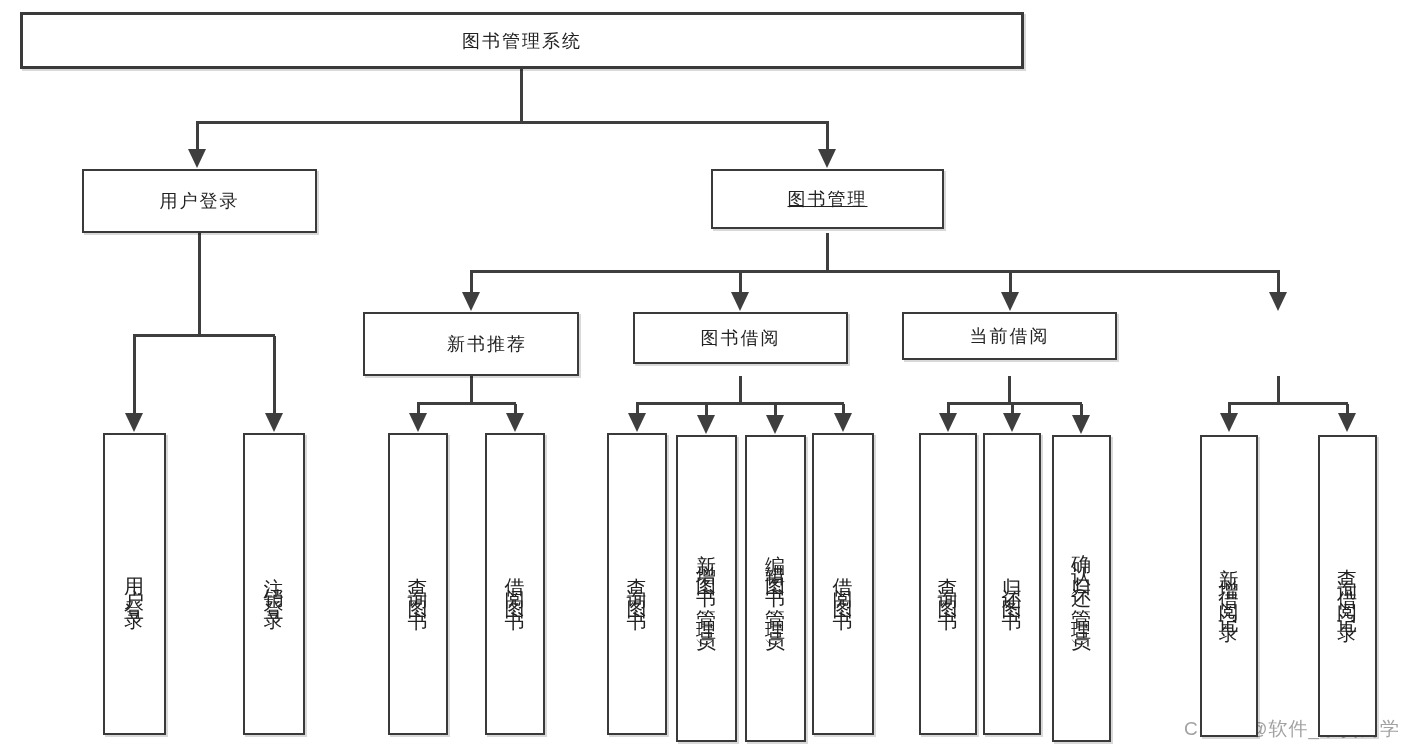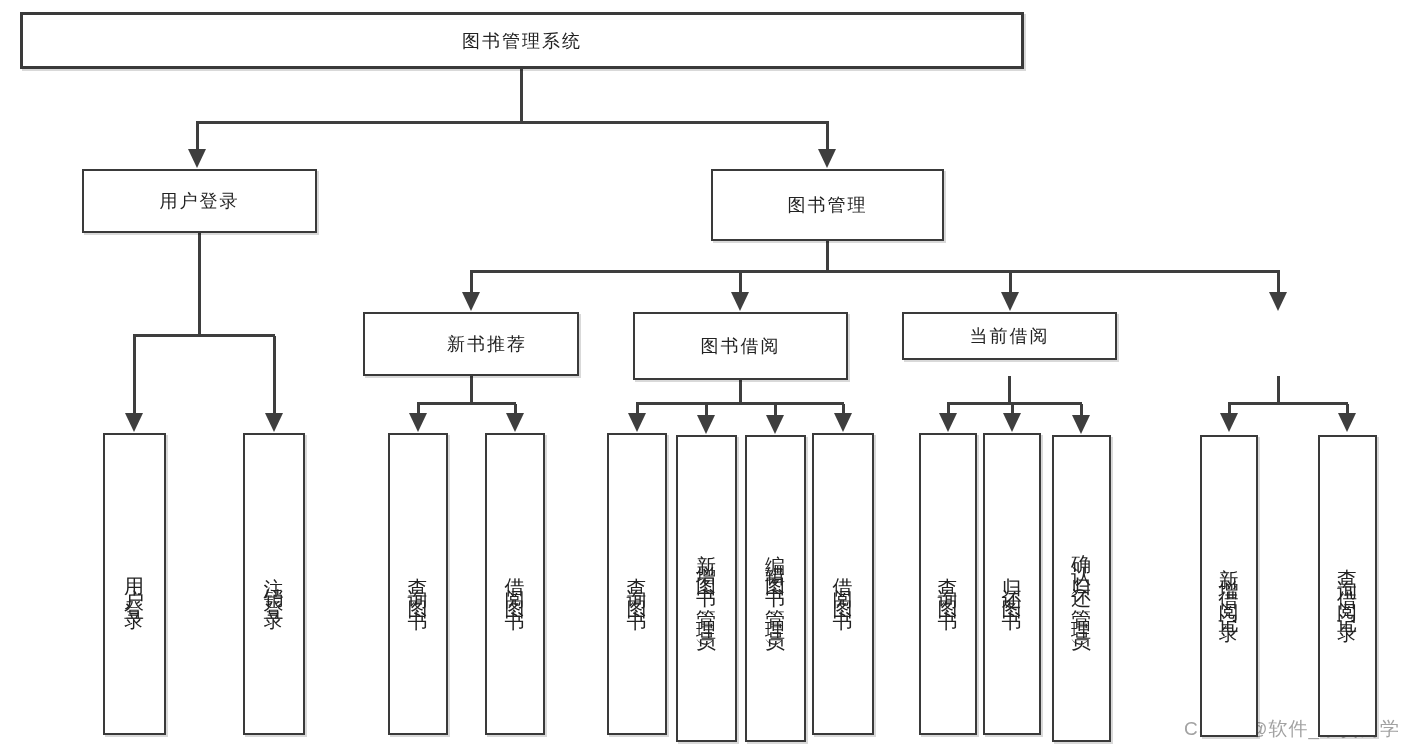--- a/index.html
+++ b/index.html
@@ -110,27 +110,27 @@
     <div class="line" style="left: 1227.5px; top: 404px; width: 3px; height: 11px;"></div>
     <div class="arrow" style="left: 1220px; top: 413px;"></div>
     <div class="line" style="left: 1345.5px; top: 404px; width: 3px; height: 11px;"></div>
     <div class="arrow" style="left: 1338px; top: 413px;"></div>
     <div class="node horizontal" data-level="root" style="left: 20px; top: 12px; width: 1004px; height: 57px;">
       <span class="node-label">图书管理系统</span>
     </div>
     <div class="node horizontal" data-level="branch" style="left: 82px; top: 169px; width: 235px; height: 64px;">
       <span class="node-label">用户登录</span>
     </div>
-    <div class="node horizontal" data-level="branch" style="left: 711px; top: 169px; width: 233px; height: 72px;">
+    <div class="node horizontal" data-level="branch" style="left: 711px; top: 169px; width: 233px; height: 60px; text-decoration: underline;">
       <span class="node-label">图书管理</span>
     </div>
     <div class="node horizontal" data-level="branch" style="left: 363px; top: 312px; width: 216px; height: 64px; padding-left: 32px;">
       <span class="node-label">新书推荐</span>
     </div>
-    <div class="node horizontal" data-level="branch" style="left: 633px; top: 312px; width: 215px; height: 68px;">
+    <div class="node horizontal" data-level="branch" style="left: 633px; top: 312px; width: 215px; height: 52px;">
       <span class="node-label">图书借阅</span>
     </div>
     <div class="node horizontal" data-level="branch" style="left: 902px; top: 312px; width: 215px; height: 48px;">
       <span class="node-label">当前借阅</span>
     </div>
     <div class="node vertical" data-level="leaf" style="left: 103px; top: 433px; width: 63px; height: 302px;">
       <span class="node-label">用户登录</span>
     </div>
     <div class="node vertical" data-level="leaf" style="left: 243px; top: 433px; width: 62px; height: 302px;">
       <span class="node-label">注销登录</span>

